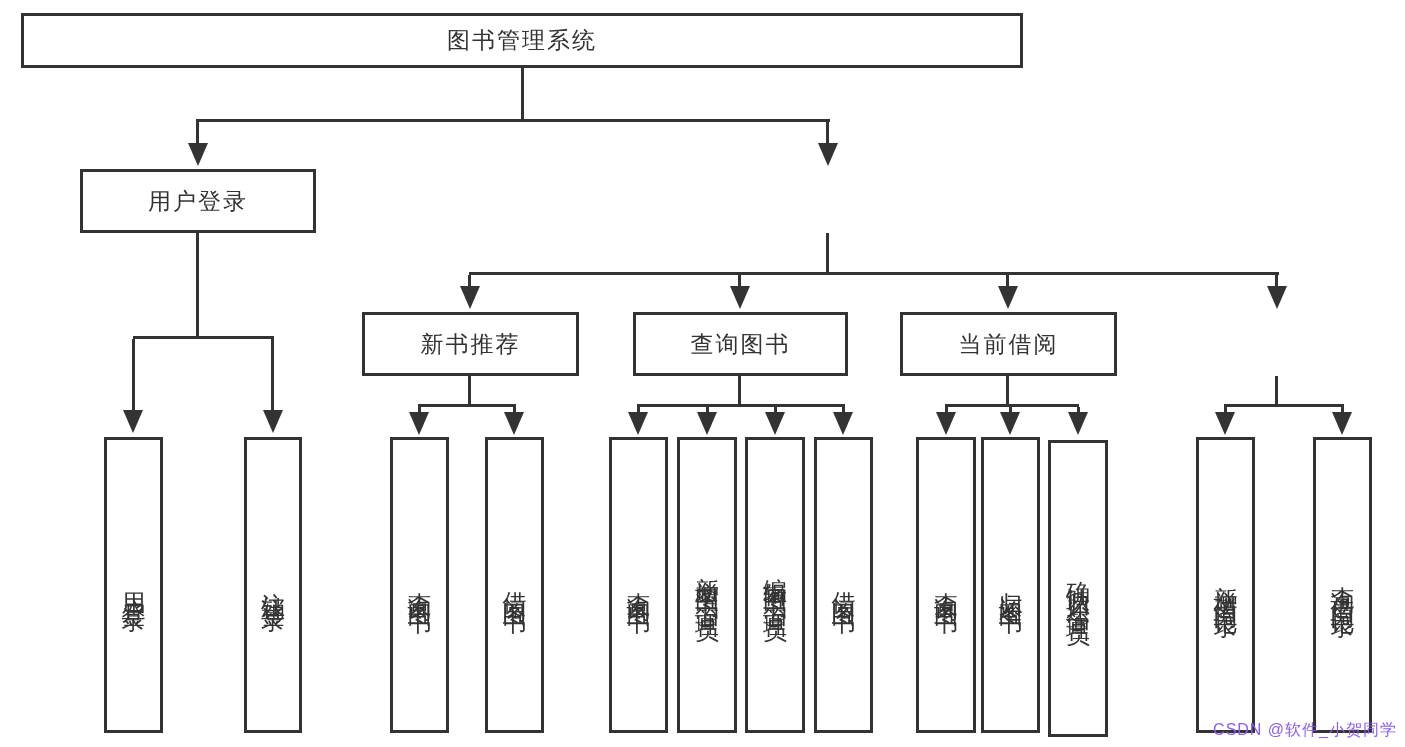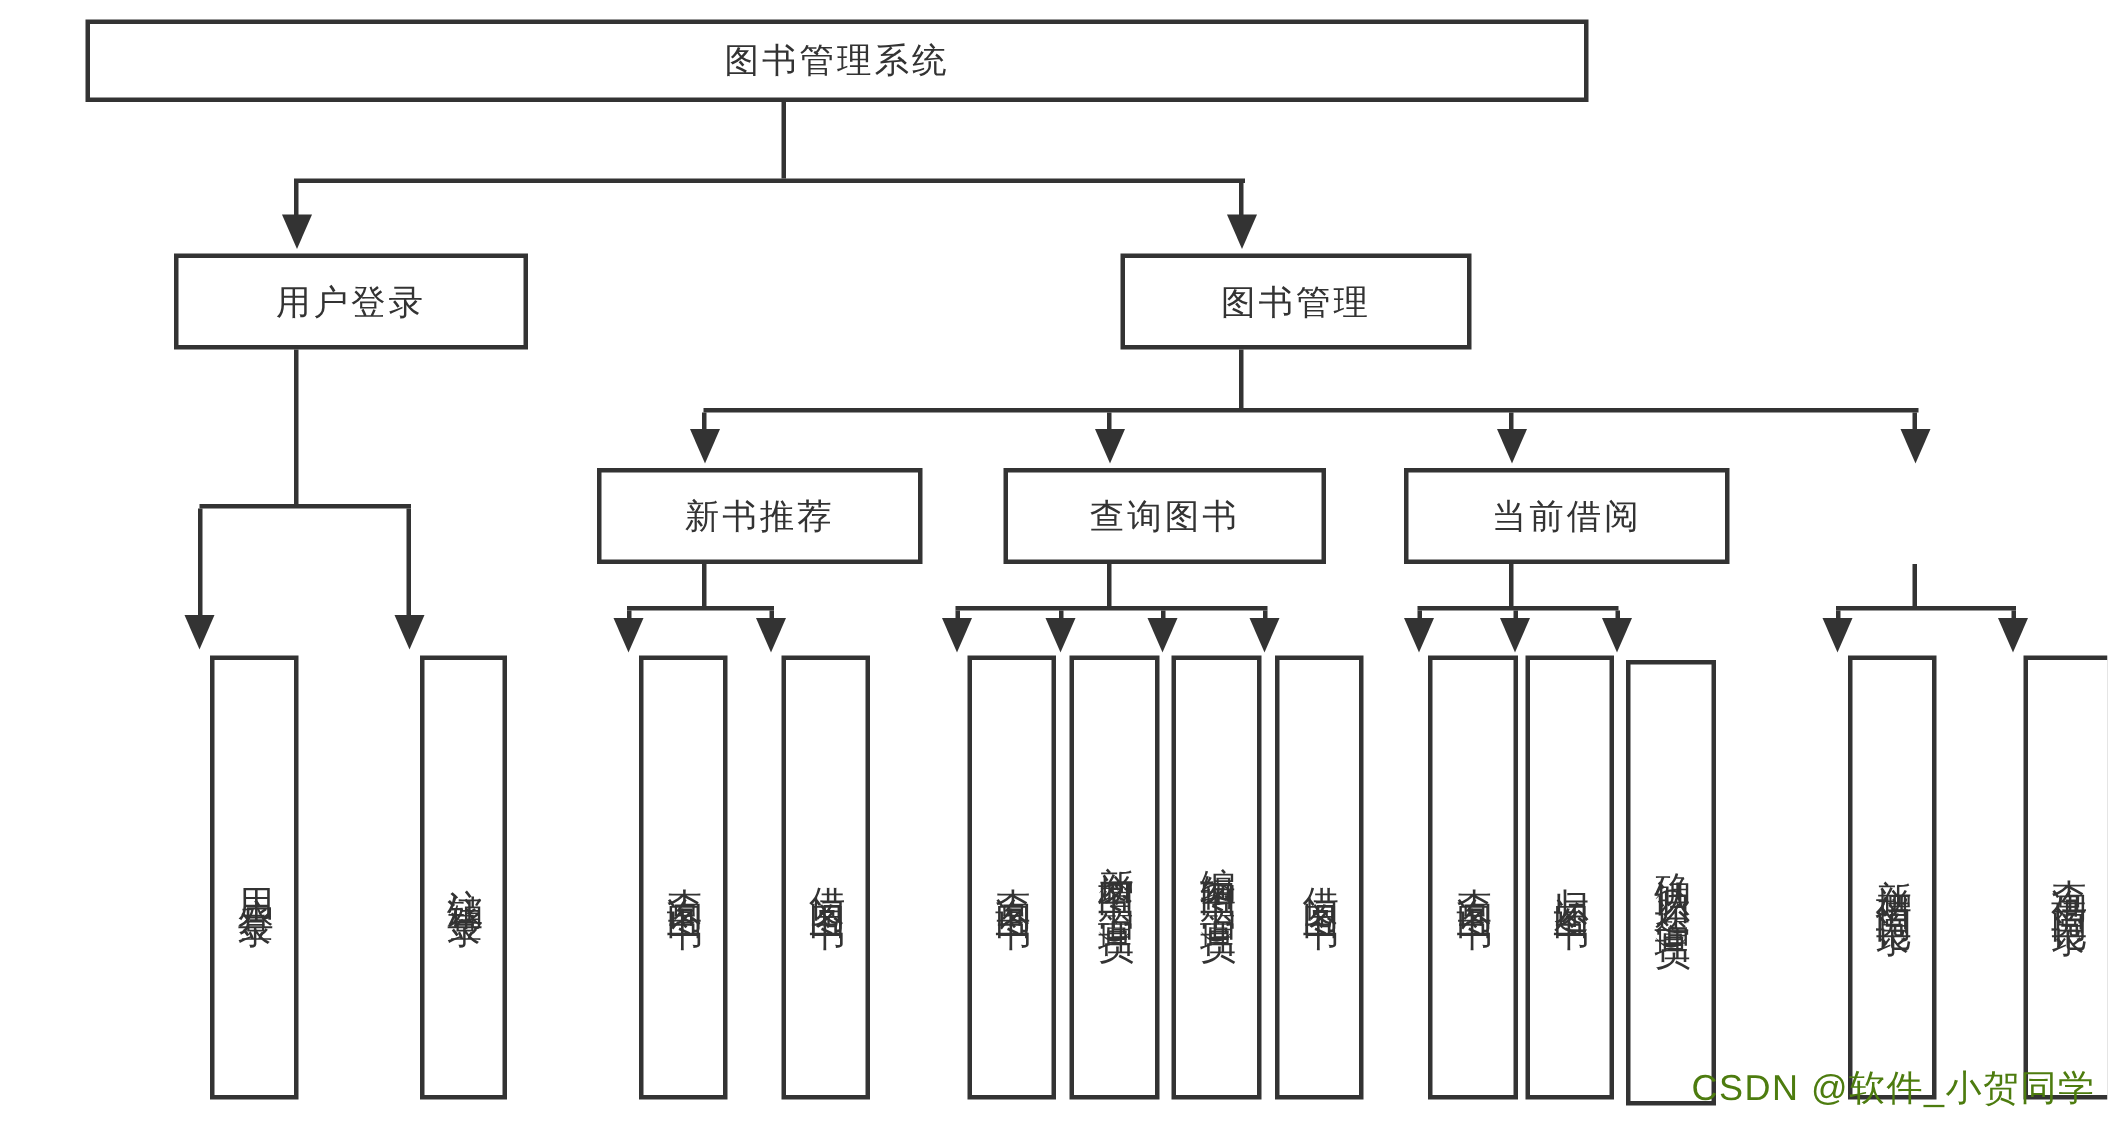--- a/index.html
+++ b/index.html
@@ -12,21 +12,20 @@
     overflow:hidden;
   }
   .box{
     position:absolute;
     box-sizing:border-box;
     border:3px solid #333333;
     background:#ffffff;
     display:flex;
     align-items:center;
     justify-content:center;
-    margin-left:36px;
   }
   .hlabel{
     font-size:23px;
     letter-spacing:2px;
     white-space:nowrap;
   }
   .vbox .vlabel{
     writing-mode:vertical-rl;
     text-orientation:mixed;
     font-size:24px;
@@ -38,22 +37,22 @@
   .h{position:absolute;height:3px;background:#333333;}
   .arr{
     position:absolute;width:0;height:0;
     border-left:10px solid transparent;
     border-right:10px solid transparent;
     border-top:23px solid #333333;
   }
   .watermark{
     position:absolute;
     right:8px;bottom:6px;
-    font-size:24px;
-    color:#4d7c0f;
+    font-size:16px;
+    color:#8b5cf6;
     letter-spacing:1px;
     white-space:nowrap;
   }
 </style>
 </head>
 <body>
 
 <div id="canvas">
 
   <div class="box" style="left:21px;top:13px;width:1002px;height:55px;">
@@ -62,23 +61,20 @@
 
   <div class="v" style="left:521px;top:68px;height:51px;"></div>
   <div class="h" style="left:196px;top:119px;width:634px;"></div>
   <div class="v" style="left:196px;top:122px;height:22px;"></div>
   <div class="arr" style="left:188px;top:143px;"></div>
   <div class="v" style="left:826px;top:122px;height:22px;"></div>
   <div class="arr" style="left:818px;top:143px;"></div>
 
   <div class="box" style="left:80px;top:169px;width:236px;height:64px;">
     <span class="hlabel">用户登录</span>
-  </div>
-  <div class="box" style="left:711px;top:169px;width:234px;height:64px;">
-    <span class="hlabel">图书管理</span>
   </div>
 
   <div class="v" style="left:196px;top:233px;height:103px;"></div>
   <div class="h" style="left:133px;top:336px;width:141px;"></div>
   <div class="v" style="left:132px;top:339px;height:72px;"></div>
   <div class="arr" style="left:123px;top:410px;"></div>
   <div class="v" style="left:271px;top:339px;height:72px;"></div>
   <div class="arr" style="left:263px;top:410px;"></div>
 
   <div class="v" style="left:826px;top:233px;height:39px;"></div>

